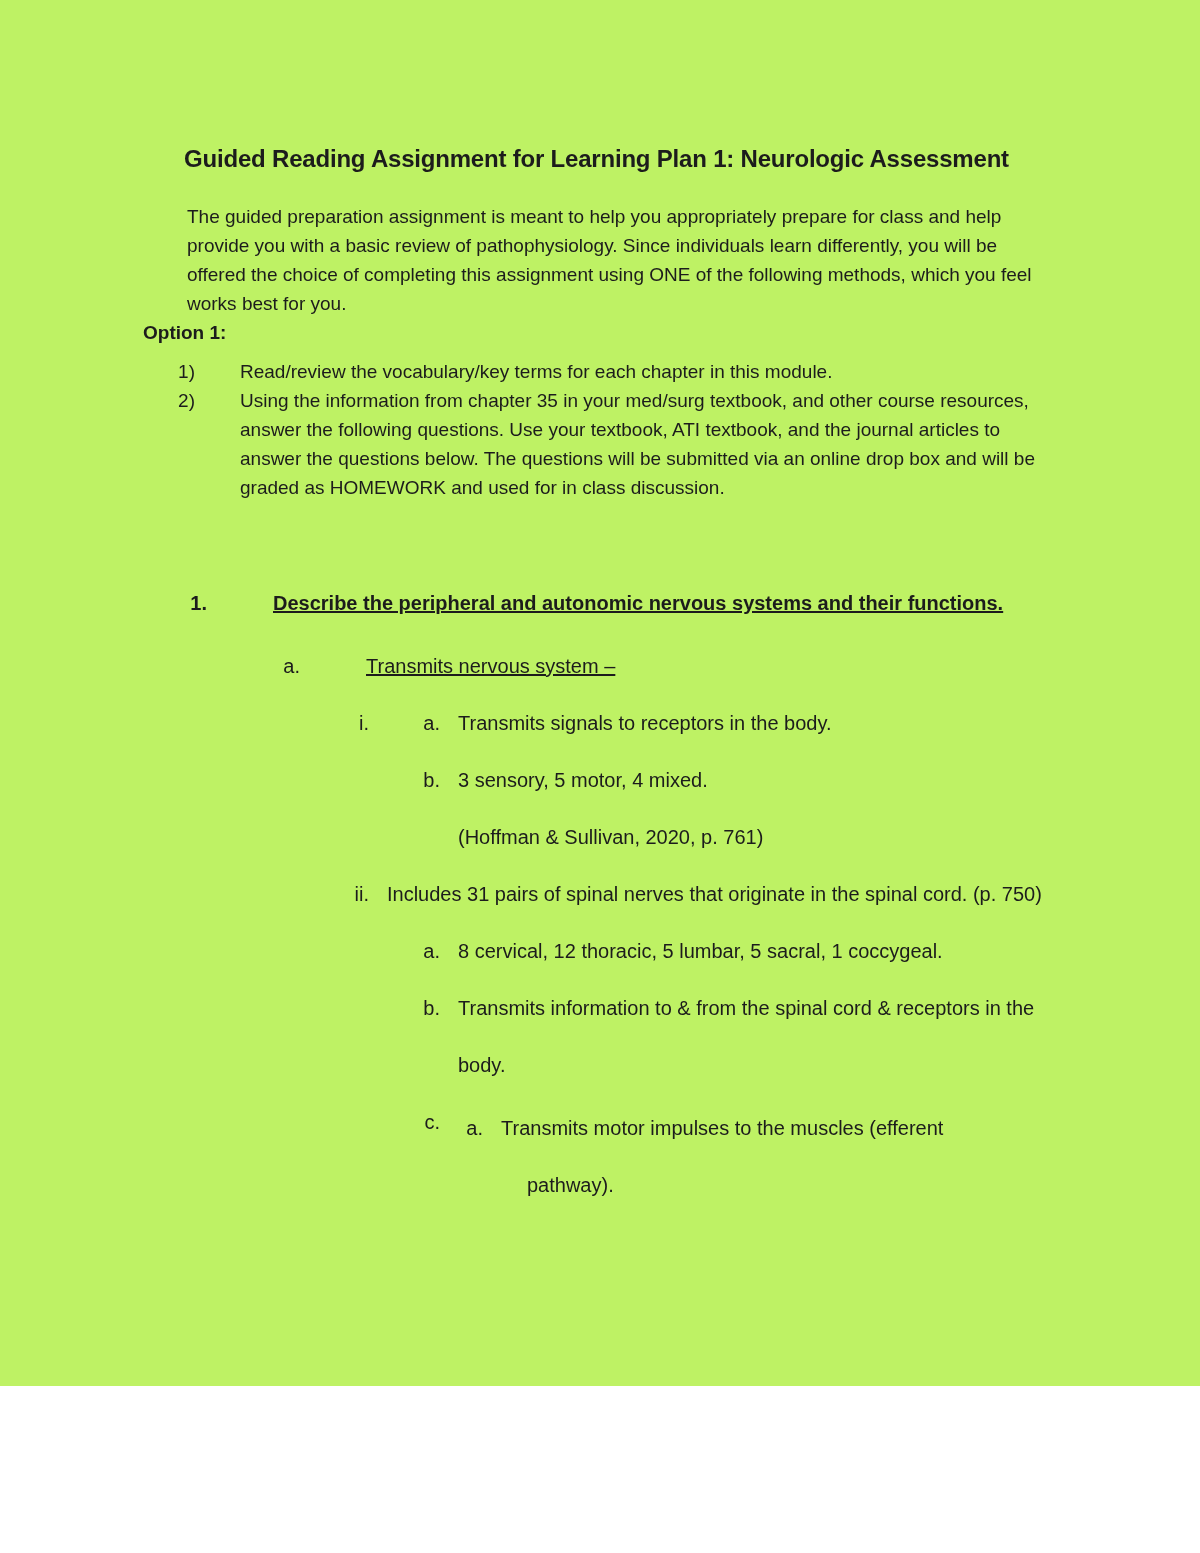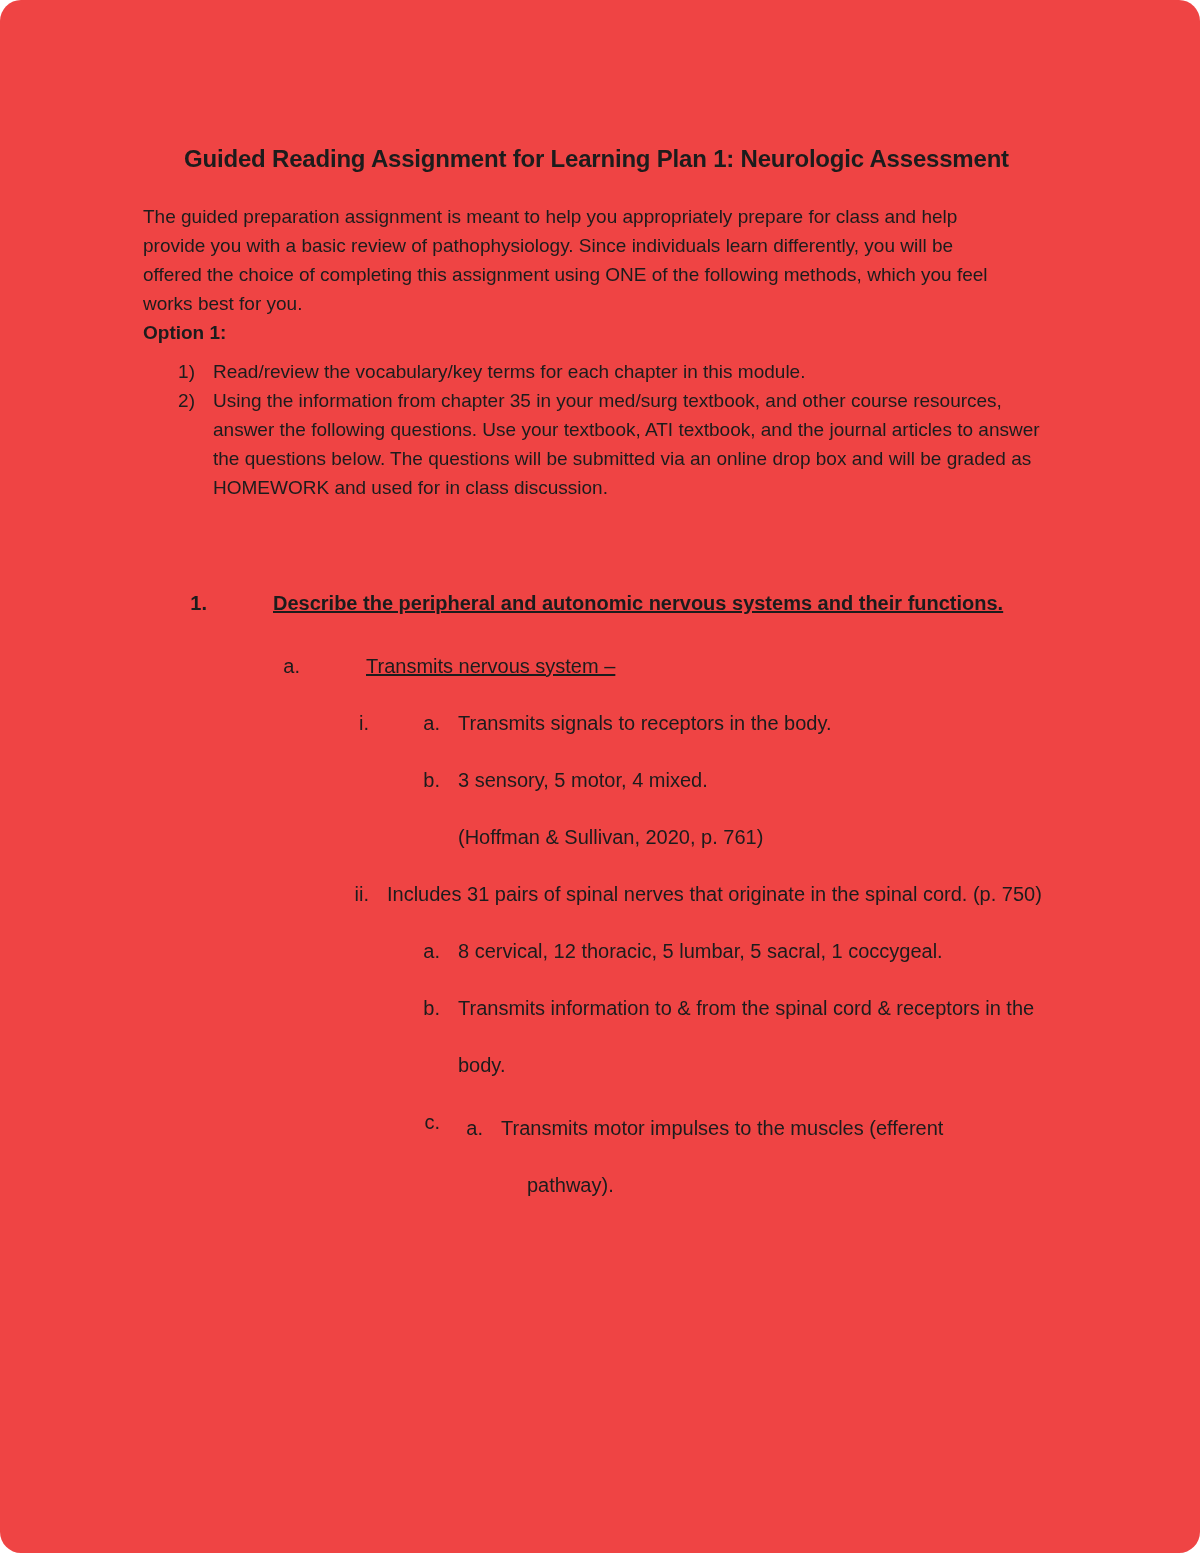--- a/index.html
+++ b/index.html
@@ -7,38 +7,38 @@
   body {
     width: 1200px;
     height: 1553px;
     font-family: "Liberation Sans", sans-serif;
     color: #1c1c1c;
     -webkit-font-smoothing: antialiased;
   }
   .page {
     position: relative;
     width: 1200px;
-    height: 1553px;
-    background: #ef4444;
+    height: 1386px;
+    background: #bef264;
     padding: 144px 150px 0 143px;
     overflow: hidden;
-    border-radius: 21px;
   }
   .doc-title {
     text-align: center;
     font-size: 24px;
     font-weight: bold;
     line-height: 30px;
     margin-bottom: 28px;
     letter-spacing: -0.2px;
   }
   .intro {
     font-size: 19px;
     line-height: 29px;
     max-width: 855px;
+    margin-left: 44px;
   }
   .option-heading {
     font-size: 19px;
     font-weight: bold;
     line-height: 29px;
   }
   .instructions {
     margin-top: 10px;
   }
   .inst-row {
@@ -51,20 +51,21 @@
     position: absolute;
     left: 0;
     top: 0;
     width: 52px;
     text-align: right;
   }
   .inst-text {
     display: inline-block;
     vertical-align: top;
     max-width: 850px;
+    margin-left: 27px;
   }
   
   .outline {
     margin-top: 73px;
     font-size: 20px;
   }
   .o-row {
     position: relative;
     line-height: 57px;
   }

